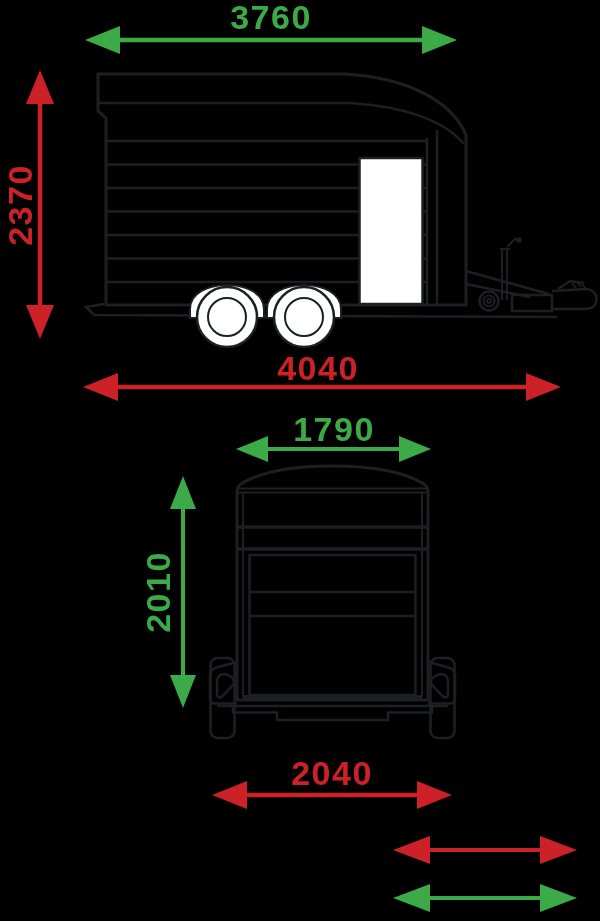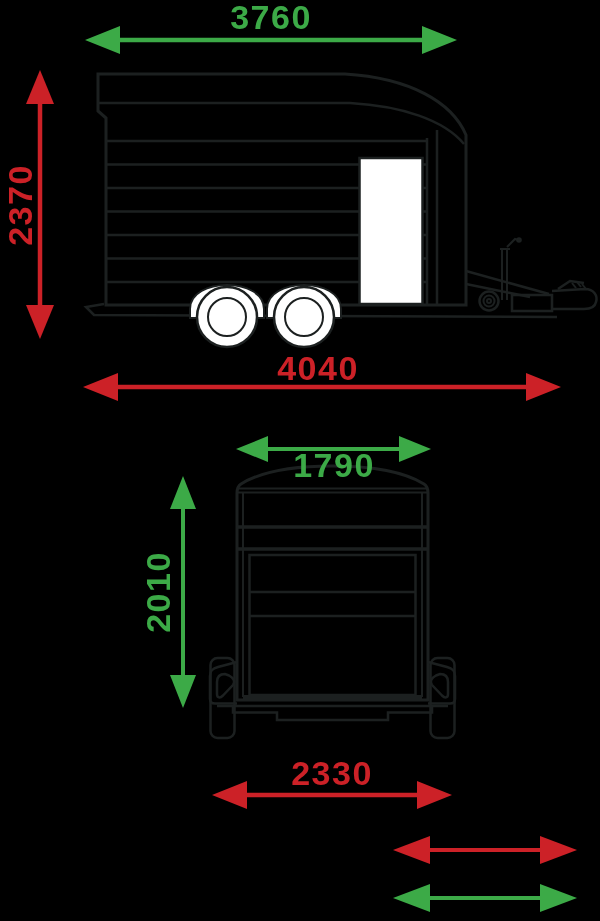--- a/index.html
+++ b/index.html
@@ -155,18 +155,18 @@
     <polygon points="577,898 540,884 540,912" stroke="none"></polygon>
   </g>
 </svg>
 
   <div class="dim green hor" style="left:271px;top:17px;">3760</div>
 
   <div class="dim red rot" style="left:20px;top:205px;">2370</div>
 
   <div class="dim red hor" style="left:318px;top:368px;">4040</div>
 
-  <div class="dim green hor" style="left:334px;top:429px;margin-top:36px;">1790</div>
+  <div class="dim green hor" style="left:334px;top:429px;">1790</div>
 
   <div class="dim green rot" style="left:158px;top:592px;">2010</div>
 
-  <div class="dim red hor" style="left:332px;top:773px;">2330</div>
+  <div class="dim red hor" style="left:332px;top:773px;">2040</div>
 </div>
 
 </body></html>

